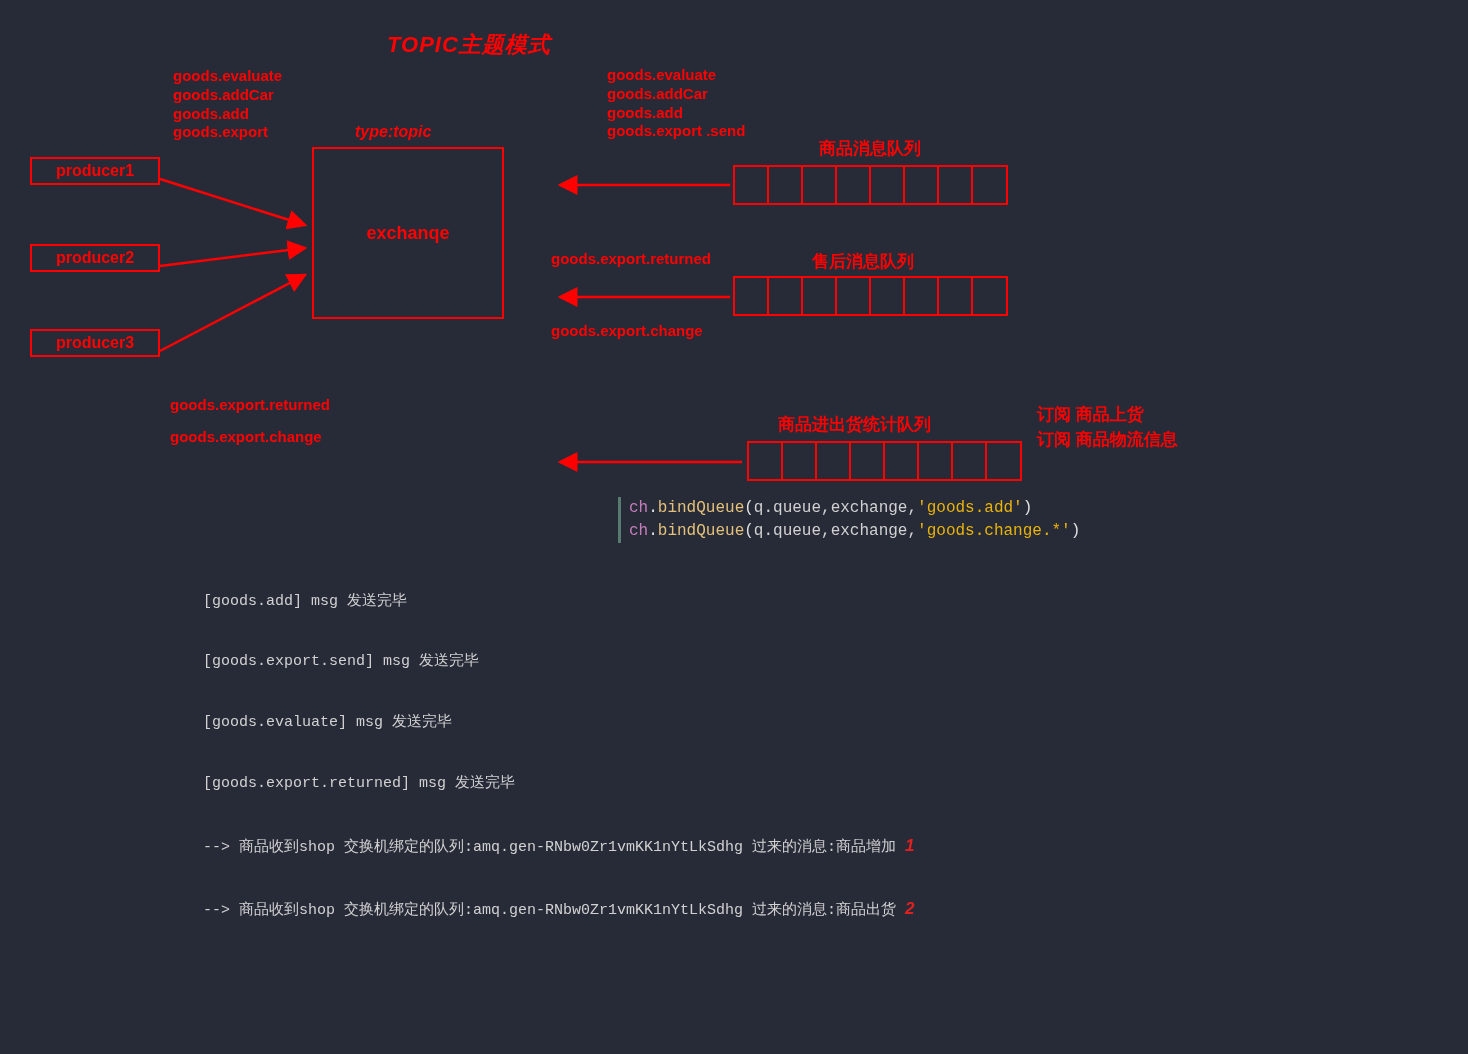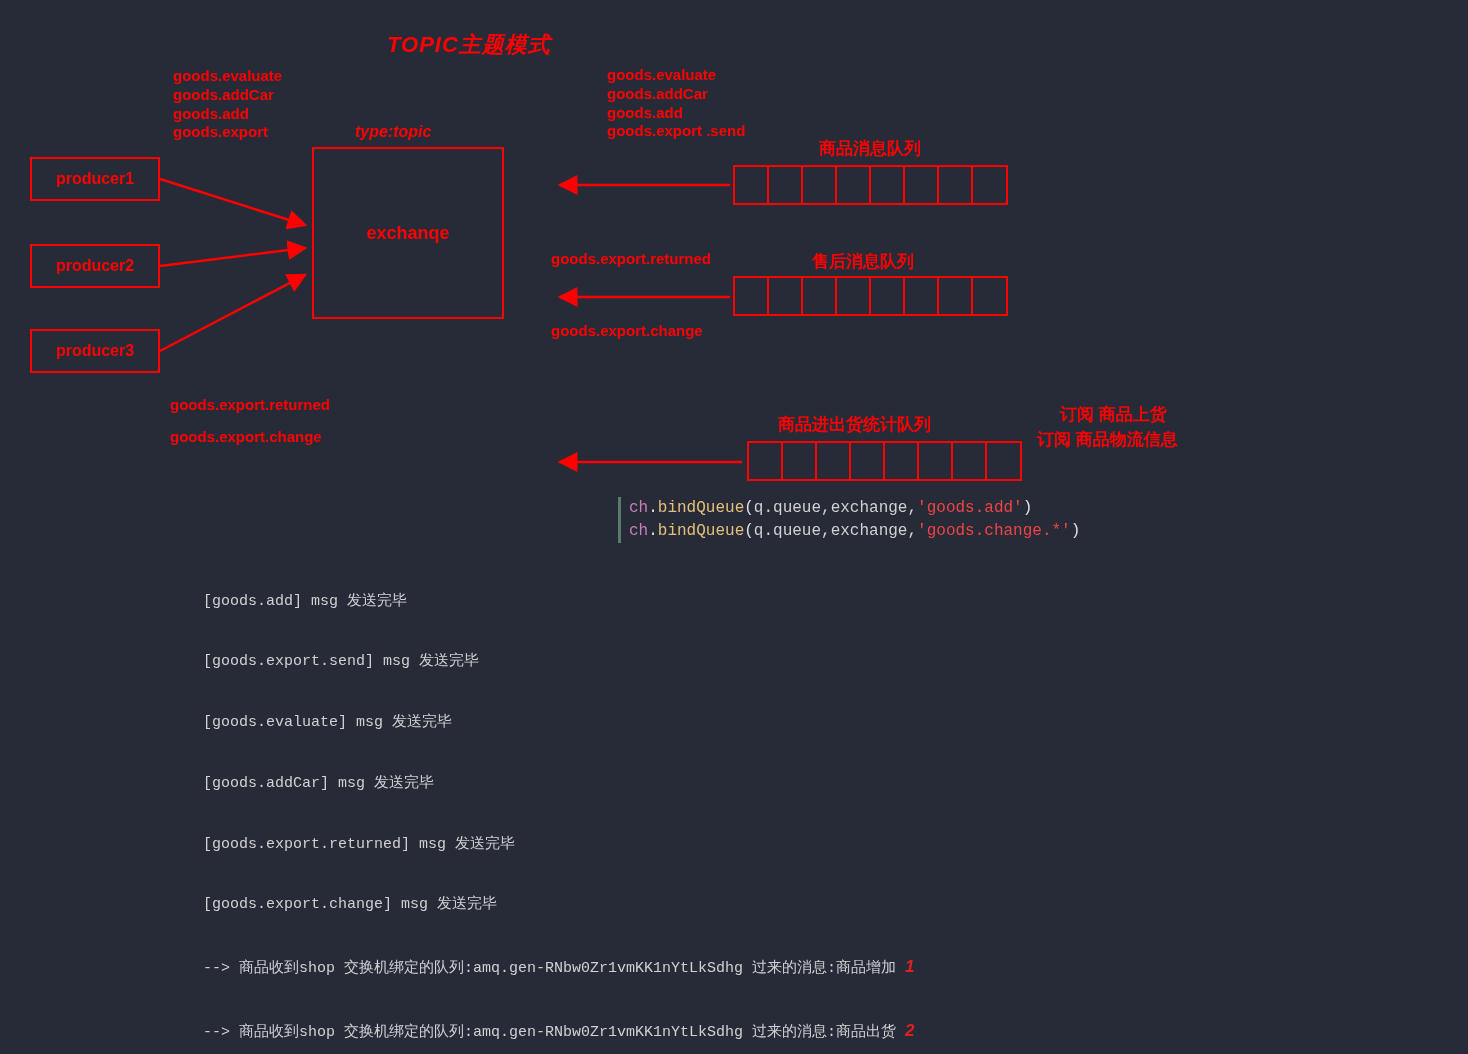--- a/index.html
+++ b/index.html
@@ -20,21 +20,21 @@
     letter-spacing: 1px;
   }
   .box {
     border: 2px solid #f00;
     box-sizing: border-box;
     display: flex;
     align-items: center;
     justify-content: center;
     font-weight: bold;
   }
-  .producer { width: 130px; height: 44px; font-size: 16px; }
+  .producer { width: 130px; height: 28px; font-size: 16px; }
   .exchange-box {
     width: 192px; height: 172px;
     border: 2px solid #f00;
     box-sizing: border-box;
     display: flex; align-items: center; justify-content: center;
     font-weight: bold; font-size: 18px;
   }
   .type-label { font-style: italic; font-weight: bold; font-size: 16px; }
   .keylist { font-weight: bold; font-size: 15px; line-height: 1.25; }
   .queue-label { font-weight: bold; font-size: 17px; }
@@ -53,21 +53,21 @@
     font-family: Consolas, "Courier New", monospace;
     font-size: 16px;
     color: #d1d1d1;
     border-left: 3px solid #597a6f;
     padding-left: 8px;
     line-height: 1.45;
   }
   .code .method { color: #e4c07a; }
   .code .obj { color: #c77dbb; }
   .code .punct { color: #e0e0e0; }
-  .code .str { color: #ef4444; }
+  .code .str { color: #eab308; }
   .code .arg { color: #d1d1d1; text-align: center; }
   .ann-r { color: #e02020; font-family: sans-serif; font-style: italic; font-size: 17px; font-weight:bold;}
   
   .arrow { position: absolute; pointer-events: none; }
   .arrow-line { stroke: #f00; stroke-width: 2.5; fill: none; }
   .arrow-head { fill: #f00; }
 </style>
 </head>
 <body>
 
@@ -122,35 +122,33 @@
 <div class="abs queue-cells" style="left:747px; top:441px; width:275px;">
   <div></div>
     <div></div>
     <div></div>
     <div></div>
     <div></div>
     <div></div>
     <div></div>
     <div></div>
 </div>
-<div class="abs sub" style="left:1037px; top:403px;margin-left:23px;">订阅 商品上货</div>
+<div class="abs sub" style="left:1037px; top:403px;">订阅 商品上货</div>
 <div class="abs sub" style="left:1037px; top:428px;">订阅 商品物流信息</div>
 
 <div class="abs code" style="left:618px; top:497px;">
   <div><span class="obj">ch</span><span class="punct">.</span><span class="method">bindQueue</span><span class="punct">(</span><span class="arg">q.queue,exchange,</span><span class="str">'goods.add'</span><span class="punct">)</span></div>
   <div><span class="obj">ch</span><span class="punct">.</span><span class="method">bindQueue</span><span class="punct">(</span><span class="arg">q.queue,exchange,</span><span class="str">'goods.change.*'</span><span class="punct">)</span></div>
 </div>
 
 <div class="abs log" style="left:203px; top:551px;">
   <div>[goods.add] msg 发送完毕</div>
   <div>[goods.export.send] msg 发送完毕</div>
   <div>[goods.evaluate] msg 发送完毕</div>
-  <div>[goods.addCar] msg 发送完毕</div>
   <div>[goods.export.returned] msg 发送完毕</div>
-  <div>[goods.export.change] msg 发送完毕</div>
   <div><span>--&gt; 商品收到shop 交换机绑定的队列:amq.gen-RNbw0Zr1vmKK1nYtLkSdhg 过来的消息:商品增加</span> <span class="ann-r">1</span></div>
   <div><span>--&gt; 商品收到shop 交换机绑定的队列:amq.gen-RNbw0Zr1vmKK1nYtLkSdhg 过来的消息:商品出货</span> <span class="ann-r">2</span></div>
   
   
   
   
   
   
   
   

